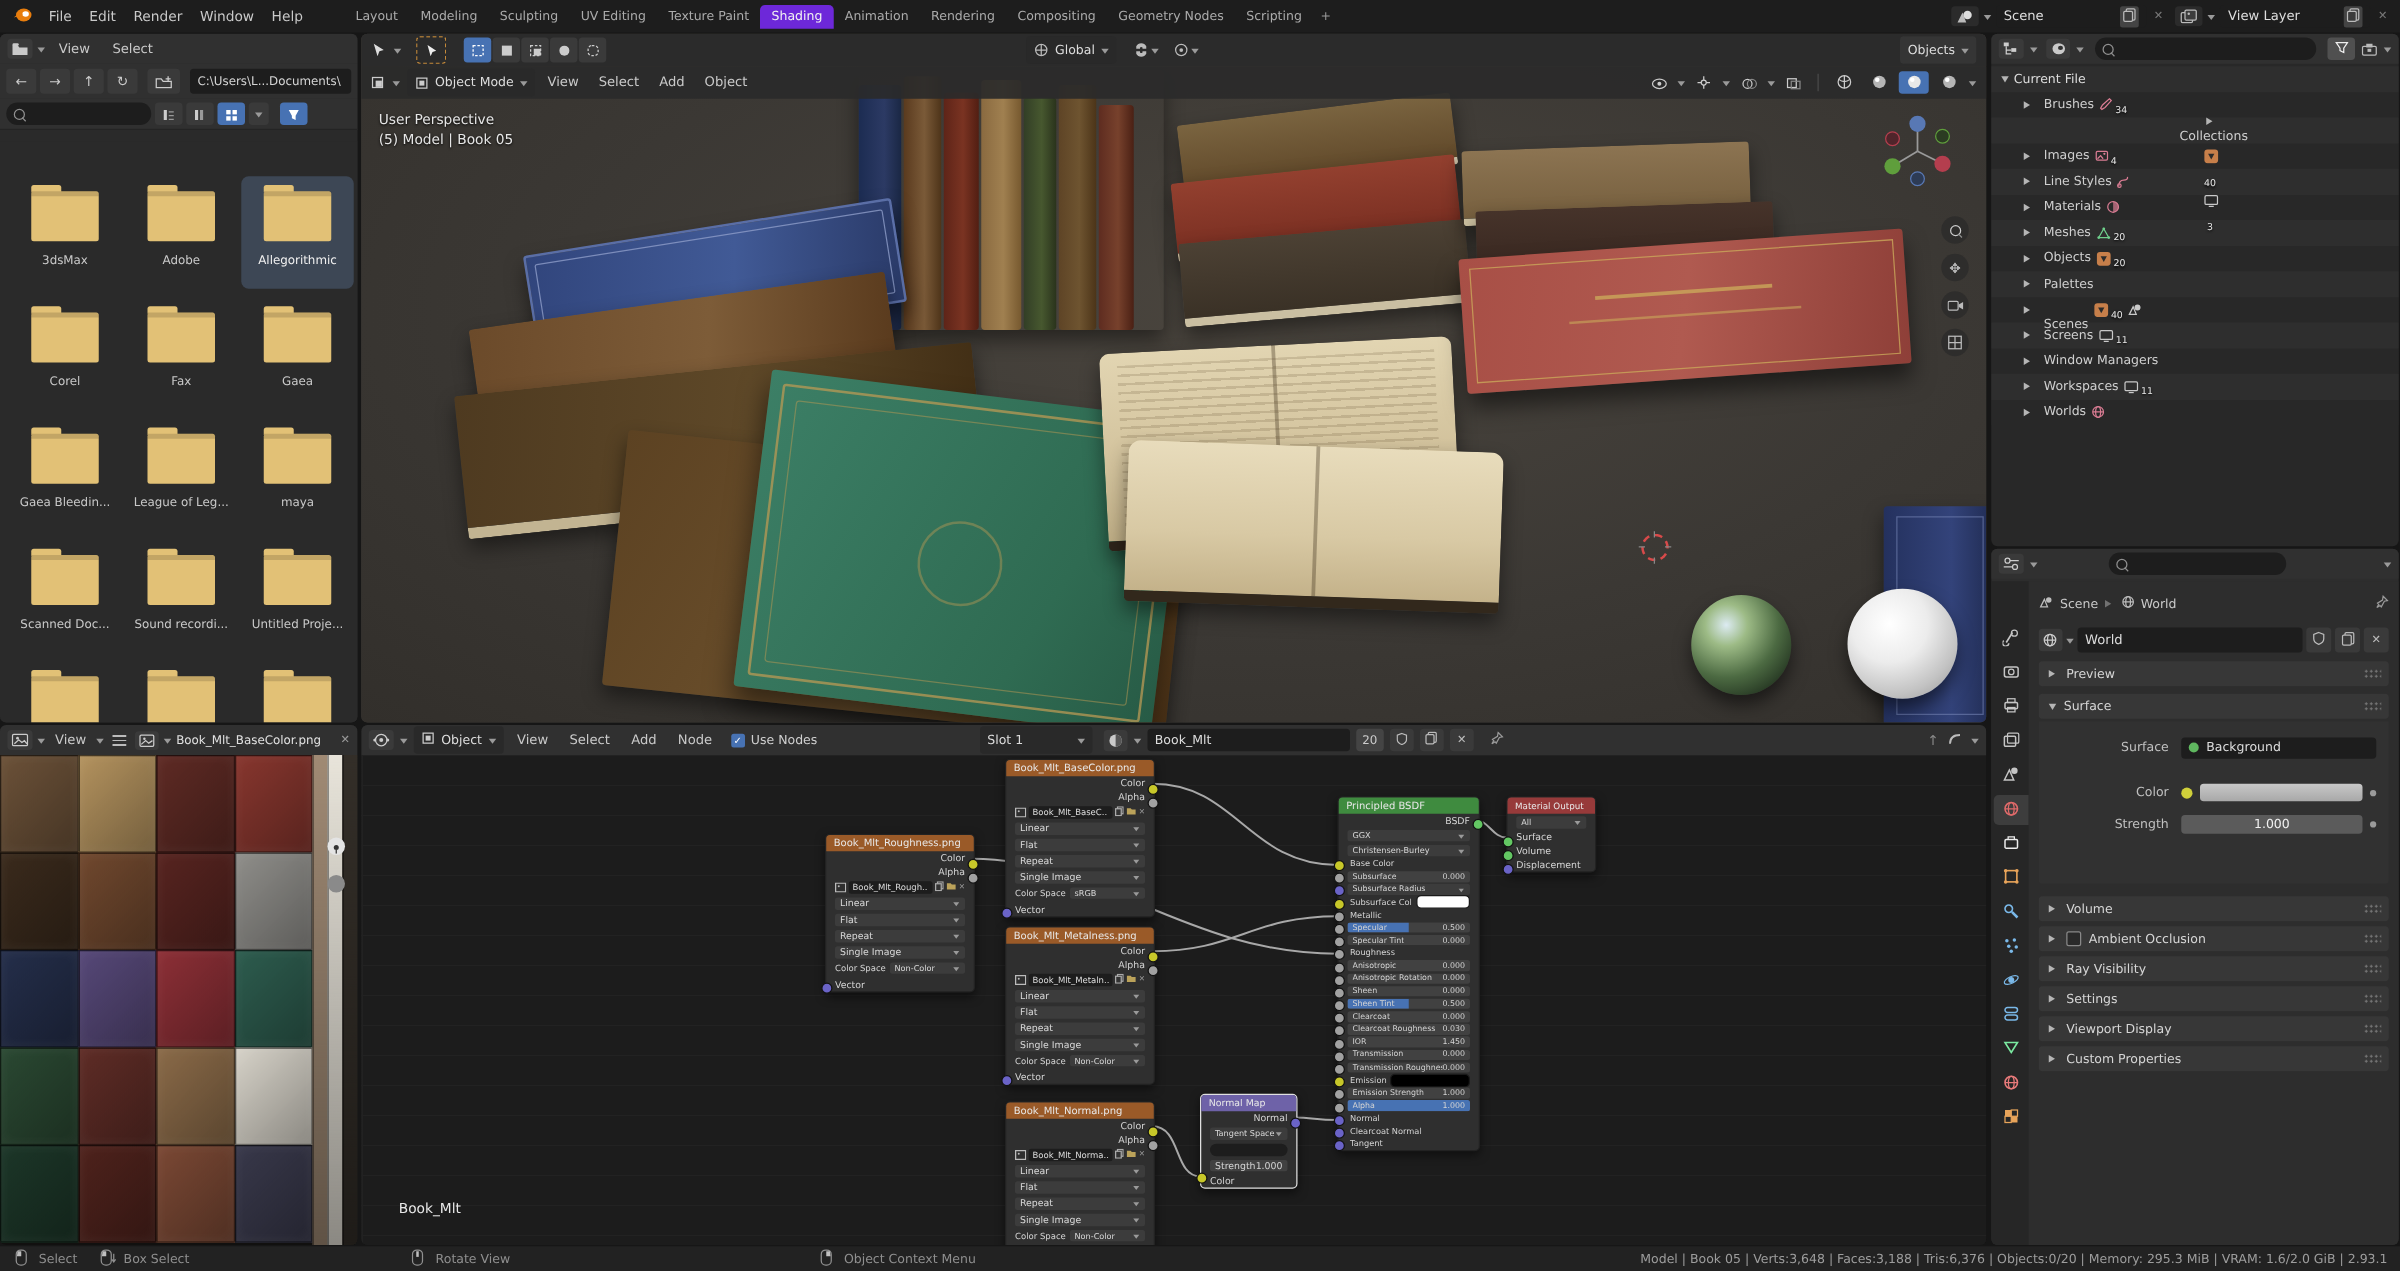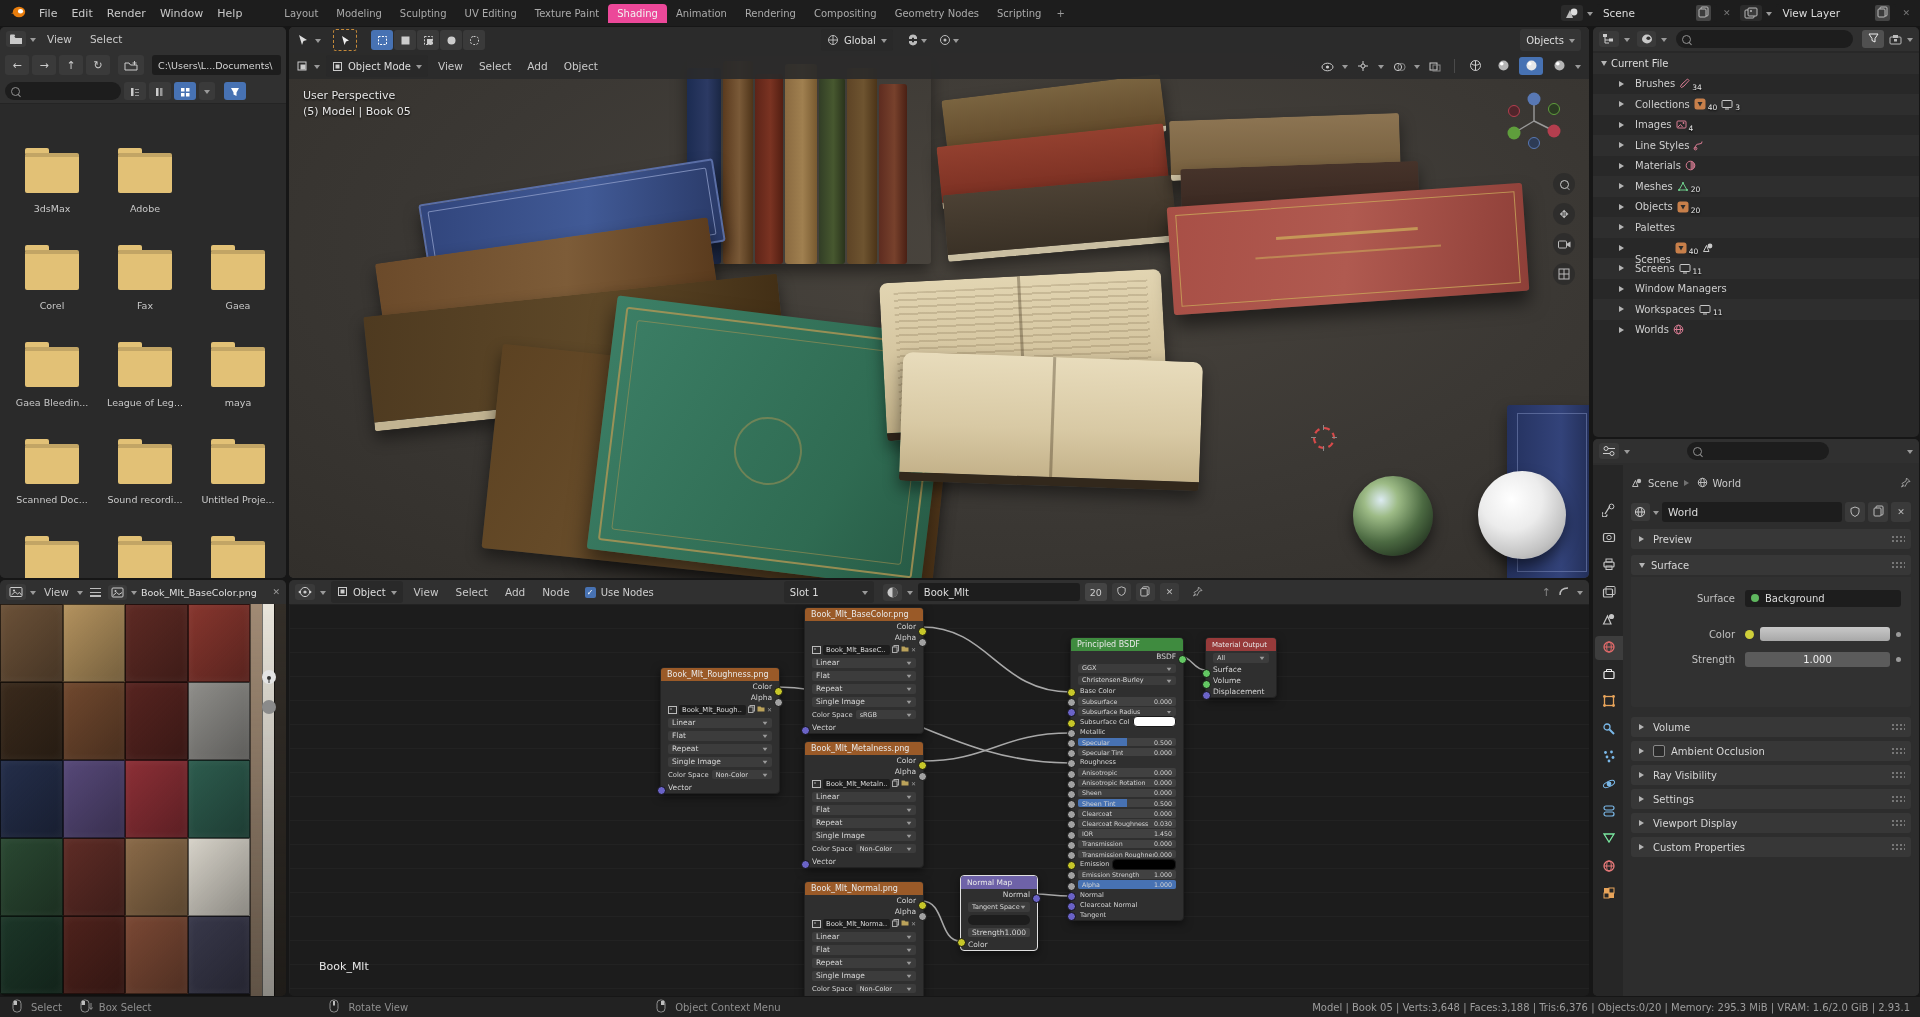--- a/index.html
+++ b/index.html
@@ -6,21 +6,21 @@
   #stage{position:relative;width:1920px;height:1017px;background:#161616;overflow:hidden;
          -webkit-font-smoothing:antialiased;color:#c8c8c8;}
   .ed{position:absolute;background:#2b2b2b;border-radius:5px;overflow:hidden;}
   .hdr{display:flex;align-items:center;gap:6px;height:24px;background:#303030;padding:0 6px;font-size:10.5px;color:#cfcfcf;}
   .menu{padding:1px 7px;color:#c9c9c9;cursor:default;border-radius:3px;}
   .dd{display:flex;align-items:center;gap:5px;background:#292929;border-radius:3px;padding:2px 6px;color:#ddd;}
   .cv{width:0;height:0;border:3px solid transparent;border-top:4px solid #9a9a9a;margin-top:4px;}
   .btn{display:flex;align-items:center;justify-content:center;background:#3a3a3a;border-radius:3px;color:#ccc;}
   .field{background:#1d1d1d;border-radius:3px;color:#ddd;display:flex;align-items:center;padding:0 6px;}
   .tab{padding:3px 10px;font-size:10px;color:#ababab;border-radius:4px 4px 0 0;}
-  .tab.active{background:#ec4899;color:#f2f2f2;}
+  .tab.active{background:#6d28d9;color:#f2f2f2;}
   .sock{position:absolute;width:7px;height:7px;border-radius:50%;border:1px solid #111;}
   .node{position:absolute;background:#2f2f2f;border-radius:4px;box-shadow:0 3px 8px rgba(0,0,0,.5);border:1px solid #222;font-size:7.5px;color:#d4d4d4;}
   .nhdr{height:13px;display:flex;align-items:center;padding:0 6px;border-radius:3px 3px 0 0;color:#e8e8e8;font-size:8px;white-space:nowrap;overflow:hidden;}
   .nrow{position:relative;display:flex;align-items:center;padding:0 7px;}
   .nsel{flex:1;display:flex;align-items:center;justify-content:space-between;background:#3c3c3c;border-radius:2px;height:10px;padding:0 4px;color:#d8d8d8;white-space:nowrap;overflow:hidden;}
   .nval{flex:1;position:relative;display:flex;align-items:center;justify-content:space-between;background:#414141;border-radius:2px;height:9px;padding:0 4px;overflow:hidden;white-space:nowrap;}
   .nval .fill{position:absolute;left:0;top:0;bottom:0;background:#4772b3;}
   .mag{width:7px;height:7px;border:1.4px solid #909090;border-radius:50%;position:relative;flex:none;}
   .mag::after{content:"";position:absolute;width:4px;height:1.4px;background:#909090;transform:rotate(45deg);left:5px;top:7px;}
   .panelhdr{display:flex;align-items:center;gap:6px;height:20px;background:#373737;border-radius:3px;padding:0 8px;color:#d6d6d6;font-size:10px;position:relative;}
@@ -165,20 +165,24 @@
       </div>
       <div style="position: absolute; inset: 86px 0px 0px; background: rgb(42, 42, 42); overflow: hidden;">
         <div style="position: absolute; left: 7px; top: 28px; width: 90px; height: 90px; border-radius: 6px; display: flex; flex-direction: column; align-items: center;">
           <div class="fold" style="margin-top: 12px;"></div>
           <div style="margin-top: 10px; font-size: 9.5px; color: rgb(201, 201, 201); white-space: nowrap;">3dsMax</div>
         </div>
         <div style="position: absolute; left: 100px; top: 28px; width: 90px; height: 90px; border-radius: 6px; display: flex; flex-direction: column; align-items: center;">
           <div class="fold" style="margin-top: 12px;"></div>
           <div style="margin-top: 10px; font-size: 9.5px; color: rgb(201, 201, 201); white-space: nowrap;">Adobe</div>
         </div>
+        <div style="position: absolute; left: 193px; top: 28px; width: 90px; height: 90px; border-radius: 6px; background: rgb(61, 71, 85); display: flex; flex-direction: column; align-items: center;">
+          <div class="fold" style="margin-top: 12px;"></div>
+          <div style="margin-top: 10px; font-size: 9.5px; color: rgb(240, 240, 240); white-space: nowrap;">Allegorithmic</div>
+        </div>
         <div style="position: absolute; left: 7px; top: 125px; width: 90px; height: 90px; border-radius: 6px; display: flex; flex-direction: column; align-items: center;">
           <div class="fold" style="margin-top: 12px;"></div>
           <div style="margin-top: 10px; font-size: 9.5px; color: rgb(201, 201, 201); white-space: nowrap;">Corel</div>
         </div>
         <div style="position: absolute; left: 100px; top: 125px; width: 90px; height: 90px; border-radius: 6px; display: flex; flex-direction: column; align-items: center;">
           <div class="fold" style="margin-top: 12px;"></div>
           <div style="margin-top: 10px; font-size: 9.5px; color: rgb(201, 201, 201); white-space: nowrap;">Fax</div>
         </div>
         <div style="position: absolute; left: 193px; top: 125px; width: 90px; height: 90px; border-radius: 6px; display: flex; flex-direction: column; align-items: center;">
           <div class="fold" style="margin-top: 12px;"></div>
@@ -505,21 +509,21 @@
         <div class="olrow" style="padding-left: 26px; background: rgb(40, 40, 40);">
           <div class="tri-r"></div>
           <div style="margin-left: 4px;">Brushes</div>
           <span style="display: flex;">
             <svg width="11" height="11" viewBox="0 0 11 11">
               <path d="M8.5 1 L10 2.5 L5 8 L2.5 9.5 L1.5 8.5 L3 6 Z" fill="none" stroke="#d97c93"></path>
             </svg>
           </span>
           <div class="cnt">34</div>
         </div>
-        <div class="olrow" style="padding-left: 26px; background: rgb(46, 46, 46);">
+        <div class="olrow" style="padding-left: 26px; background: rgb(46, 46, 46); flex-direction: column;">
           <div class="tri-r"></div>
           <div style="margin-left: 4px;">Collections</div>
           <span style="display: flex;">
             <svg width="12" height="12" viewBox="0 0 12 12">
               <rect x="0.5" y="0.5" width="11" height="11" rx="2.5" fill="#c77f4a"></rect>
               <path d="M3.5 4 H8.5 L6 8.5 Z" fill="#2b2b2b"></path>
             </svg>
           </span>
           <div class="cnt">40</div>
           <span style="display: flex;">

